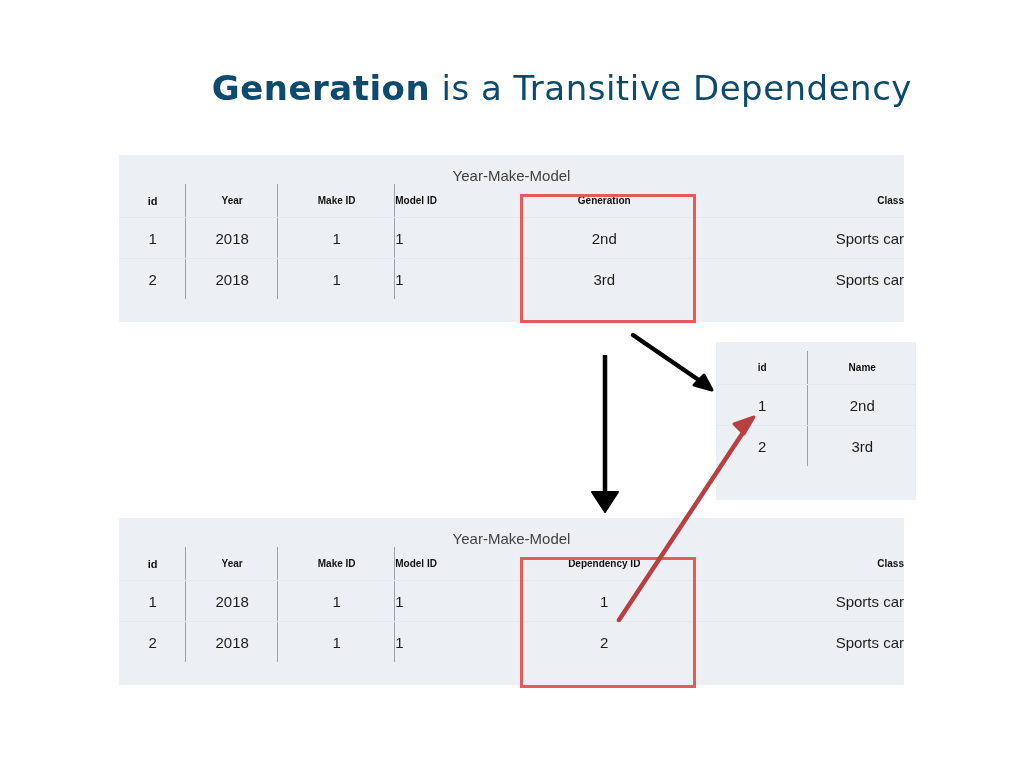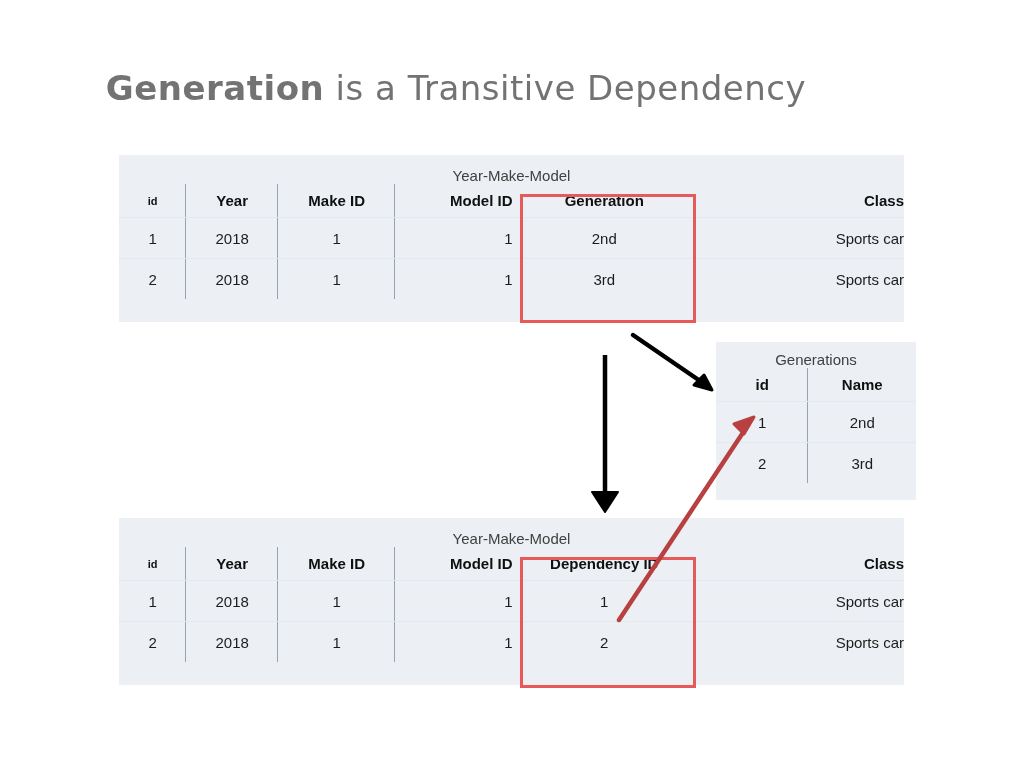--- a/index.html
+++ b/index.html
@@ -14,24 +14,24 @@
     position: relative;
     overflow: hidden;
   }
 
   
   #slide-title {
     position: absolute;
     left: 0;
     top: 68px;
     width: 912px;
-    text-align: center;
+    text-align: right;
     font-family: "DejaVu Sans", sans-serif;
     font-size: 34px;
-    color: #737373;
+    color: #0c4a6e;
     letter-spacing: 0.5px;
     white-space: nowrap;
   }
   #slide-title .strong {
     font-weight: bold;
   }
   #slide-title .light {
     font-weight: normal;
   }
 
@@ -46,21 +46,21 @@
     font-size: 15px;
     color: #404040;
     font-weight: normal;
   }
   .tbl {
     border-collapse: collapse;
     width: 100%;
     table-layout: fixed;
   }
   .tbl th {
-    font-size: 15px;
+    font-size: 10px;
     font-weight: bold;
     color: #101010;
     padding: 0;
     height: 33px;
     vertical-align: middle;
   }
   .tbl td {
     font-size: 15px;
     font-weight: normal;
     color: #1c1c1c;
@@ -87,21 +87,21 @@
   #table-ymm-bottom {
     left: 119px;
     top: 518px;
     width: 785px;
     height: 167px;
     padding-top: 12px;
   }
   .wide .c-id    { width: 66px;  text-align: center; }
   .wide .c-year  { width: 90px;  text-align: center; }
   .wide .c-make  { width: 115px; text-align: center; }
-  .wide .c-model { width: 115px; text-align: right; }
+  .wide .c-model { width: 115px; text-align: left; }
   .wide .c-gen   { width: 180px; text-align: center; }
   .wide .c-class { width: 190px; text-align: right; padding-left: 14px !important; }
 
   
   #table-generations {
     left: 716px;
     top: 342px;
     width: 200px;
     height: 158px;
     padding-top: 9px;
@@ -176,21 +176,20 @@
         <td class="c-model">1</td>
         <td class="c-gen">3rd</td>
         <td class="c-class">Sports car</td>
       </tr>
     </tbody>
   </table>
 </div>
 <div class="hl-box" id="highlight-generation-top"></div>
 
 <div class="table-panel lookup" id="table-generations">
-  <div class="table-caption">Generations</div>
   <table class="tbl">
     <thead>
       <tr>
         <th class="c-gid sep-right">id</th>
         <th class="c-name">Name</th>
       </tr>
     </thead>
     <tbody>
       <tr>
         <td class="c-gid sep-right">1</td>

